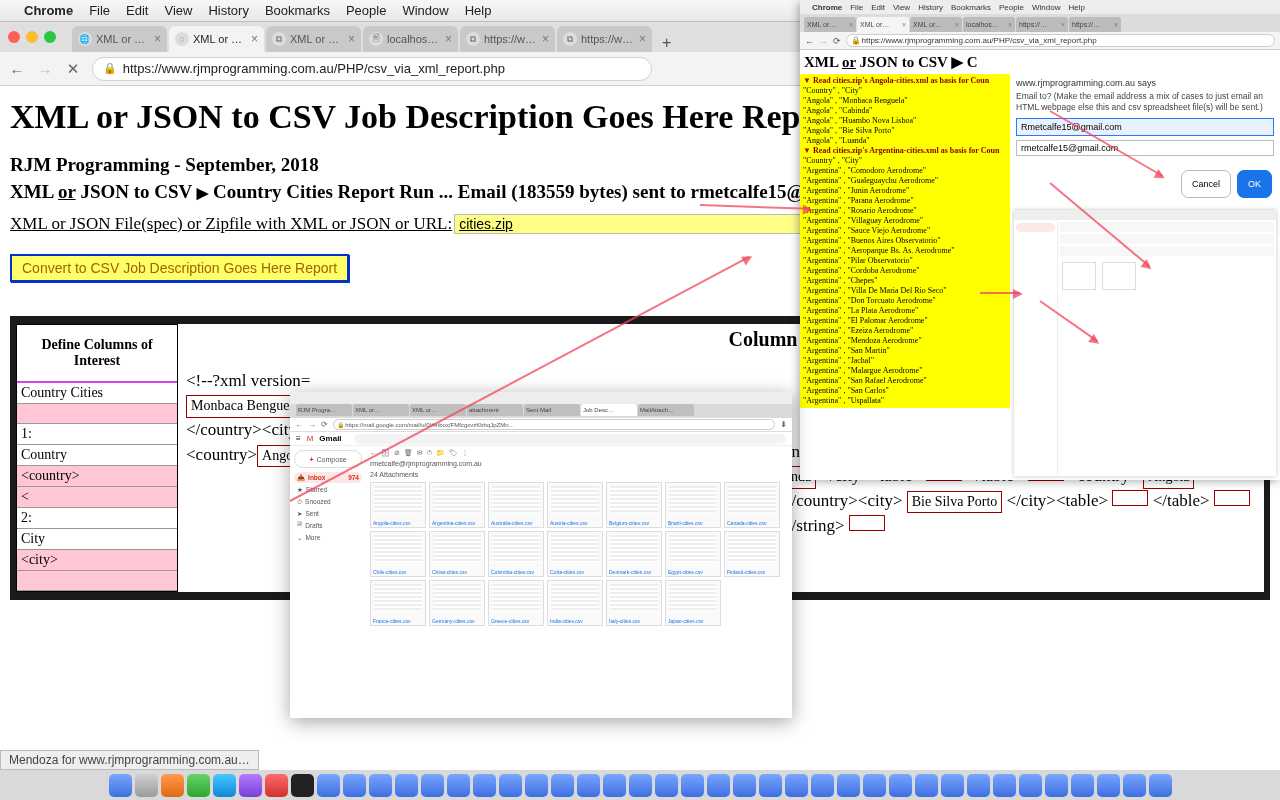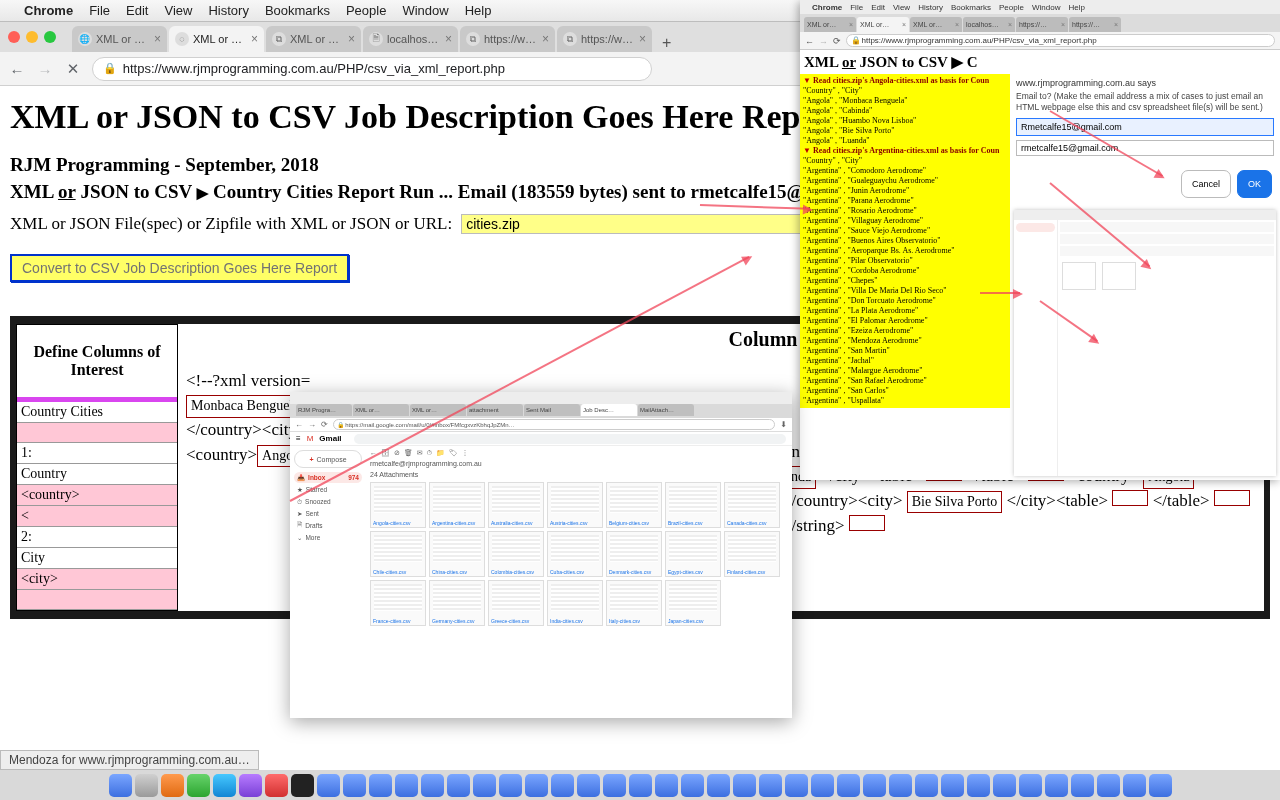--- a/index.html
+++ b/index.html
@@ -28,30 +28,30 @@
 .omnibox .lock { color:#5f6368; font-size:11px;}
 
 
 .page { padding: 12px 10px; position:relative;}
 h1.title { font-family: "Times New Roman", serif; font-size:34px; font-weight:700; margin-bottom:18px;}
 .sub { font-family:"Times New Roman",serif; font-size:19px; font-weight:700; margin-bottom:4px;}
 .runline { font-family:"Times New Roman",serif; font-size:19px; font-weight:700; line-height:1.25;}
 .runline .tri{font-size:15px;}
 .dots { color:#00e; text-decoration:underline; cursor:pointer;}
 
-.specrow { margin-top:10px; font-family:"Times New Roman",serif; font-size:17px; display:flex; align-items:center; gap:9px;}
+.specrow { margin-top:10px; font-family:"Times New Roman",serif; font-size:17px; display:flex; align-items:center; gap:2px;text-decoration:underline;}
 .specrow input { background:#ffff88; border:1px solid #bbb; height:20px; padding:0 4px; font-size:14px; width:360px;}
 
-.convert-btn { margin-top:20px; background:#ffff66; border:2px solid #0033cc; color:#737373; font-size:14px; padding:4px 10px; cursor:pointer; box-shadow:1px 1px 0 #0033cc;}
+.convert-btn { margin-top:20px; background:#ffff66; border:2px solid #0033cc; color:#a16207; font-size:14px; padding:4px 10px; cursor:pointer; box-shadow:1px 1px 0 #0033cc;}
 
 
 .darkwrap { margin-top:34px; background:#1a1a1a; padding:8px 6px 8px 6px; color:#000;}
 .innerwhite { background:#fff; display:flex; }
 .colleft { width:162px; border:1px solid #000; font-family:"Times New Roman",serif;}
-.colleft-hdr { font-weight:700; text-align:center; border-bottom:5px solid #d946ef; padding:18px 0; font-size:16px;}
+.colleft-hdr { font-weight:700; text-align:center; border-bottom:2px solid #d946ef; padding:12px 0; font-size:14px;}
 .cell { border-bottom:1px solid #999; font-size:14px; padding:2px 4px; min-height:20px;}
 .cell.pink { background:#ffc7d6; }
 .cell.idx { font-weight:400;}
 .colright { flex:1; padding-left:4px; position:relative;}
 .basis-hdr { font-family:"Times New Roman",serif; font-size:20px; font-weight:700; text-align:center; padding:4px 0 18px 220px;}
 .xmltext { font-family:"Times New Roman",serif; font-size:17px; line-height:1.45; padding-left:4px;}
 .boxval { display:inline-block; border:1.5px solid #900; padding:0 4px; background:#fff; font-size:14px;}
 .boxval.empty { min-width:36px; min-height:16px;}
 
 

